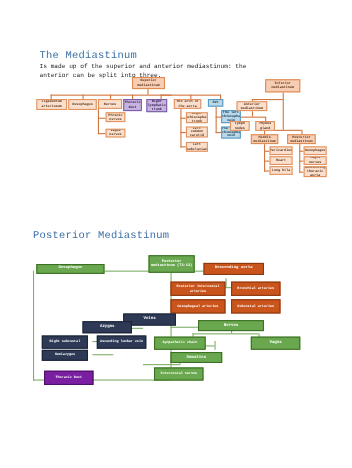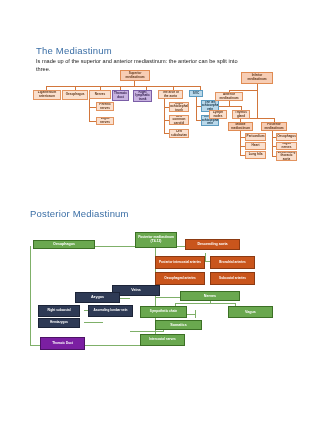--- a/index.html
+++ b/index.html
@@ -1,21 +1,21 @@
 <!DOCTYPE html>
 <html><head>
 <meta charset="utf-8">
 <style>
   html,body{margin:0;padding:0;}
   body{
     width:300px;height:425px;background:#ffffff;overflow:hidden;
     font-family:"Liberation Sans","DejaVu Sans",sans-serif;
     -webkit-font-smoothing:antialiased;
   }
-  .page{position:relative;width:300px;height:425px;}
+  .page{position:relative;width:300px;height:425px;font-family:Liberation Mono, monospace;}
 
   
   .h1{
     position:absolute;color:#3a6ea5;font-size:9.5px;font-weight:400;
     letter-spacing:.2px;white-space:nowrap;
   }
   .sub{
     position:absolute;color:#222;font-size:5.6px;line-height:1.45;
     width:215px;font-weight:400;
   }

